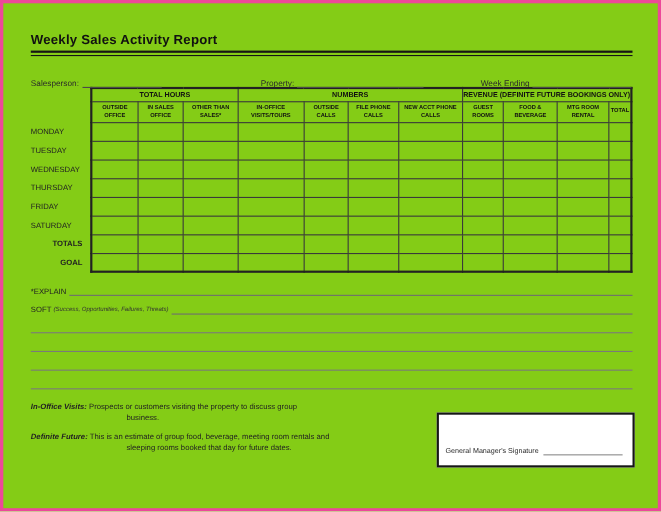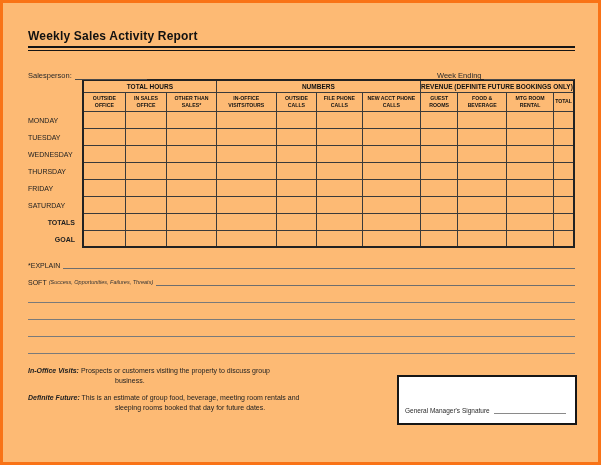--- a/index.html
+++ b/index.html
@@ -1,20 +1,20 @@
 <!DOCTYPE html>
 <html><head>
 <meta charset="utf-8">
 <style>
   * { margin:0; padding:0; box-sizing:border-box; }
   html,body { background:#fff; }
   body { width:601px; height:465px; font-family:"Liberation Sans", sans-serif; }
   .page {
     position:relative; width:601px; height:465px;
-    background:#fdba74; border:3px solid #f97316; overflow:hidden;
+    background:#84cc16; border:3px solid #ec4899; overflow:hidden;
     color:#1c1c1c;
   }
   .content { position:absolute; left:25px; top:0; width:547px; }
 
   .title { margin-top:26px; font-size:12px; font-weight:bold; letter-spacing:.2px; color:#111; }
   .title-rule { margin-top:3px; height:5px; border-top:2.5px solid #151515; border-bottom:1px solid #151515; }
 
   .meta-row { position:relative; margin-top:8px; height:11px; font-size:7.5px; color:#2a2a2a; }
   .meta-item { position:absolute; top:12px; display:flex; align-items:flex-end; }
   .meta-item.salesperson { left:0; }
@@ -62,20 +62,24 @@
 <div class="page">
   <div class="content">
 
     <div class="title">Weekly Sales Activity Report</div>
     <div class="title-rule"></div>
 
     <div class="meta-row">
       <div class="meta-item salesperson">
         <span>Salesperson:</span>
         <span class="uline w72"></span>
+      </div>
+      <div class="meta-item property">
+        <span>Property:</span>
+        <span class="uline w115"></span>
       </div>
       <div class="meta-item week-ending">
         <span>Week Ending</span>
         <span class="uline w90"></span>
       </div>
     </div>
 
     <div class="grid-area">
       <div class="row-labels">
           <div class="row-label">MONDAY</div>

